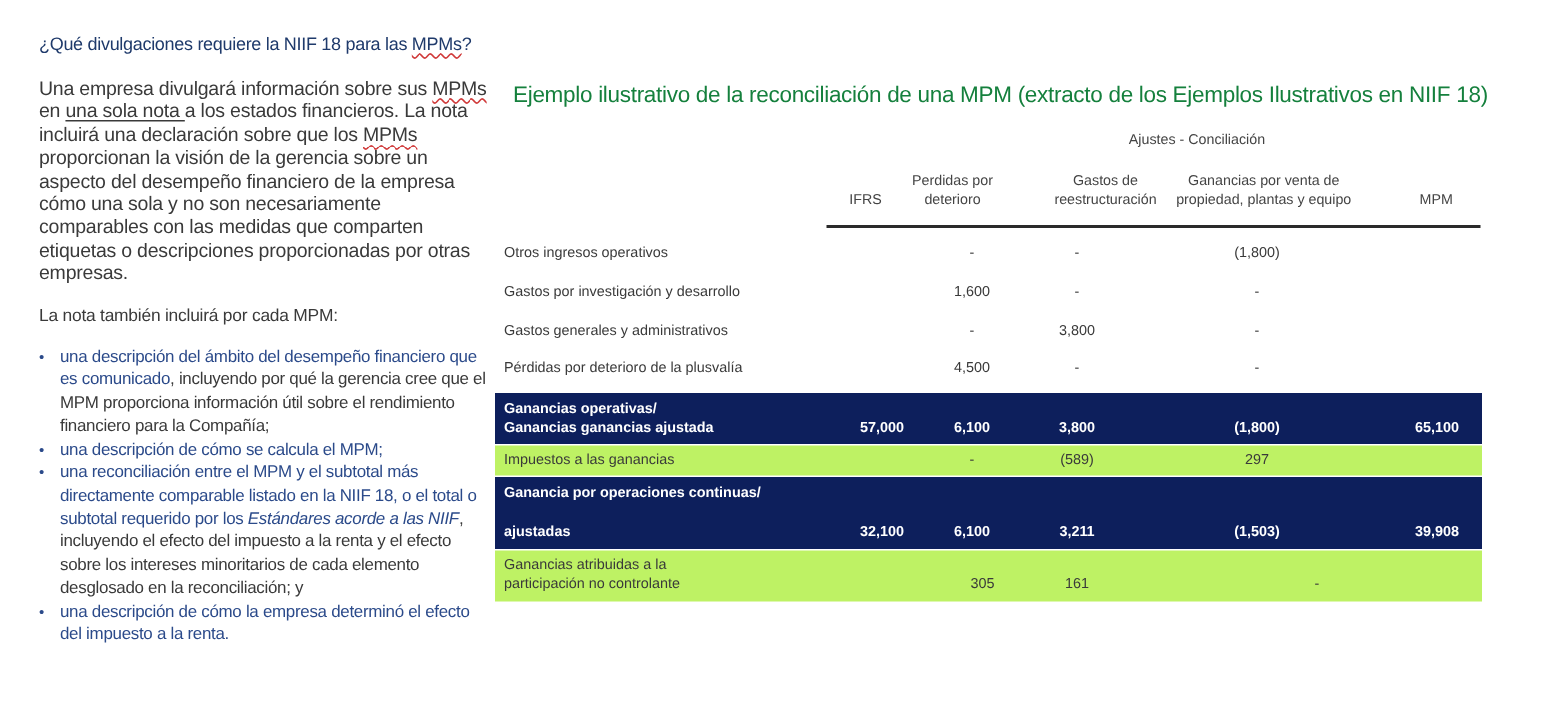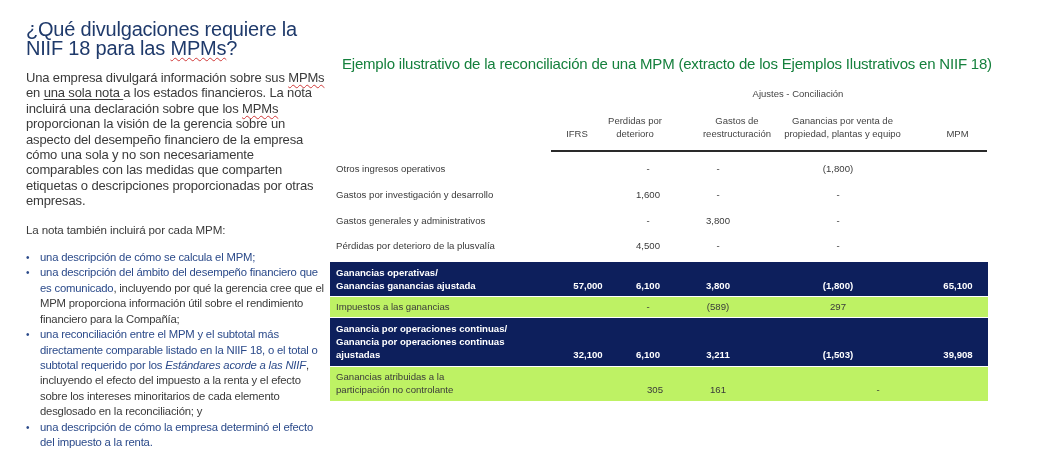--- a/index.html
+++ b/index.html
@@ -1,21 +1,21 @@
 <!DOCTYPE html>
 <html><head>
   <meta charset="utf-8">
   <style>
     * { box-sizing: border-box; margin: 0; padding: 0; }
     html, body { width: 1040px; height: 468px; background: #ffffff; overflow: hidden; }
     body { position: relative; font-family: "Liberation Sans", "DejaVu Sans", sans-serif; color: #3a3a3a; }
 
     
     .left { position: absolute; left: 26px; top: 20px; width: 302px; }
-    .heading { font-size: 20px; line-height: 19px; color: #1f3a6b; font-weight: normal; letter-spacing: -0.2px; }
+    .heading { font-size: 12px; line-height: 19px; color: #1f3a6b; font-weight: normal; letter-spacing: -0.2px; }
     .squiggle { text-decoration: underline wavy #d03a3a; text-decoration-thickness: 1px; text-underline-offset: 2px; }
     .intro { margin-top: 12px; font-size: 13px; line-height: 15.4px; color: #3a3a3a; letter-spacing: -0.15px; }
     .intro .ul { text-decoration: underline; text-underline-offset: 2px; }
     .lead { margin-top: 13px; font-size: 11.6px; line-height: 15.4px; color: #3a3a3a; letter-spacing: -0.15px; }
     .bullets { margin-top: 13px; list-style: none; font-size: 11.3px; line-height: 15.4px; letter-spacing: -0.2px; }
     .bullets li { position: relative; padding-left: 14px; color: #3a3a3a; }
     .bullets li::before { content: "\2022"; position: absolute; left: 0; top: 0; color: #2b4a8a; font-size: 10px; }
     .blue { color: #2b4a8a; }
     .it { font-style: italic; }
 
@@ -45,22 +45,22 @@
 <body>
 
 <div class="left">
   <h2 class="heading"><span>¿Qué divulgaciones requiere la NIIF 18 para las </span><span class="squiggle">MPMs</span><span>?</span></h2>
 
   <p class="intro"><span>Una empresa divulgará información sobre sus </span><span class="squiggle">MPMs</span><span> en </span><span class="ul">una sola nota </span><span>a los estados financieros. La nota incluirá una declaración sobre que los </span><span class="squiggle">MPMs</span><span> proporcionan la visión de la gerencia sobre un aspecto del desempeño financiero de la empresa cómo una sola y no son necesariamente comparables con las medidas que comparten etiquetas o descripciones proporcionadas por otras empresas.</span></p>
 
   <p class="lead">La nota también incluirá por cada MPM:</p>
 
   <ul class="bullets">
+    <li><span class="blue">una descripción del ámbito del desempeño financiero que es comunicado</span><span>, incluyendo por qué la gerencia cree que el MPM proporciona información útil sobre el rendimiento financiero para la Compañía;</span></li>
     <li><span class="blue">una descripción de cómo se calcula el MPM;</span><span></span></li>
-    <li><span class="blue">una descripción del ámbito del desempeño financiero que es comunicado</span><span>, incluyendo por qué la gerencia cree que el MPM proporciona información útil sobre el rendimiento financiero para la Compañía;</span></li>
     <li><span class="blue">una reconciliación entre el MPM y el subtotal más directamente comparable listado en la NIIF 18, o el total o subtotal requerido por los </span><span class="blue it">Estándares acorde a las NIIF</span><span>, incluyendo el efecto del impuesto a la renta y el efecto sobre los intereses minoritarios de cada elemento desglosado en la reconciliación; y</span></li>
     <li><span class="blue">una descripción de cómo la empresa determinó el efecto del impuesto a la renta.</span><span></span></li>
   </ul>
 </div>
 
 <div class="tbl-title">Ejemplo ilustrativo de la reconciliación de una MPM (extracto de los Ejemplos Ilustrativos en NIIF 18)</div>
 <div class="group-head">Ajustes - Conciliación</div>
 
 <div class="col-head" style="left:556px;width:42px;top:127px;">IFRS</div>
 <div class="col-head" style="left:600px;width:70px;">Perdidas por deterioro</div>
@@ -109,21 +109,20 @@
 
 <div class="row gray" style="top:297px;height:20px;">
   <span class="label" style="top:4px;">Impuestos a las ganancias</span>
   <span class="cell c-det" style="top:4px;">-</span>
   <span class="cell c-res" style="top:4px;">(589)</span>
   <span class="cell c-gan" style="top:4px;">297</span>
 </div>
 
 <div class="row dark" style="top:318px;height:48px;">
   <span class="label" style="top:5px;text-align:center;">Ganancia por operaciones continuas/</span>
-  <span class="label" style="top:18px;">Ganancia por operaciones continuas</span>
   <span class="label" style="top:31px;">ajustadas</span>
   <span class="cell c-ifrs" style="top:31px;">32,100</span>
   <span class="cell c-det" style="top:31px;">6,100</span>
   <span class="cell c-res" style="top:31px;">3,211</span>
   <span class="cell c-gan" style="top:31px;">(1,503)</span>
   <span class="cell c-mpm" style="top:31px;">39,908</span>
 </div>
 
 <div class="row gray" style="top:367px;height:34px;">
   <span class="label" style="top:4px;">Ganancias atribuidas a la</span>

